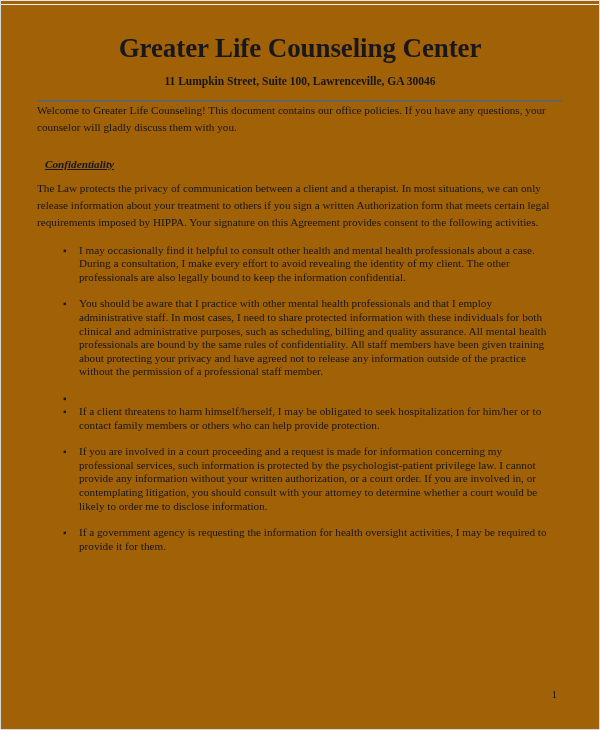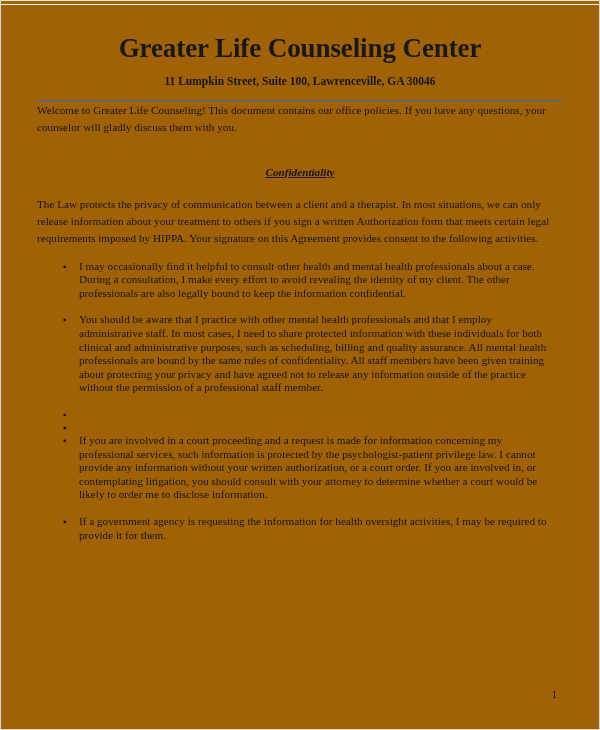--- a/index.html
+++ b/index.html
@@ -76,29 +76,28 @@
   .body-text {
     margin: 0;
     padding-top: 0;
     font-size: 11.2px;
     line-height: 17px;
     color: #15151b;
     text-align: left;
   }
 
   .section-heading {
-    margin: 16px;
+    margin: 8px;
     padding-top: 14px;
     font-size: 11.2px;
     line-height: 13.6px;
     font-weight: bold;
     font-style: italic;
     text-decoration: underline;
     color: #15151b;
-    text-align: center;
   }
 
   ul.bullets {
     list-style: none;
     margin: 0;
     padding: 0;
   }
 
   ul.bullets li {
     position: relative;
@@ -154,20 +153,21 @@
       </li>
       <li>
         <span class="bullet-glyph">▪</span>
         <span>You should be aware that I practice with other mental health professionals and that I employ administrative staff.  In most cases, I need to share protected information with these individuals for both clinical and administrative purposes, such as scheduling, billing and quality assurance.  All mental health professionals are bound by the same rules of confidentiality.  All staff members have been given training about protecting your privacy and have agreed not to release any information outside of the practice without the permission of a professional staff member.</span>
       </li>
       <li>
         <span class="bullet-glyph">▪</span>
       </li>
       <li>
         <span class="bullet-glyph">▪</span>
+        <span>If a client threatens to harm himself/herself, I may be obligated to seek hospitalization for him/her or to contact family members or others who can help provide protection.</span>
       </li>
     </ul>
 
 
     <ul class="bullets">
       <li>
         <span class="bullet-glyph">▪</span>
         <span>If you are involved in a court proceeding and a request is made for information concerning my professional services, such information is protected by the psychologist-patient privilege law. I cannot provide any information without your written authorization, or a court order.  If you are involved in, or contemplating litigation, you should consult with your attorney to determine whether a court would be likely to order me to disclose information.</span>
       </li>
       <li>

